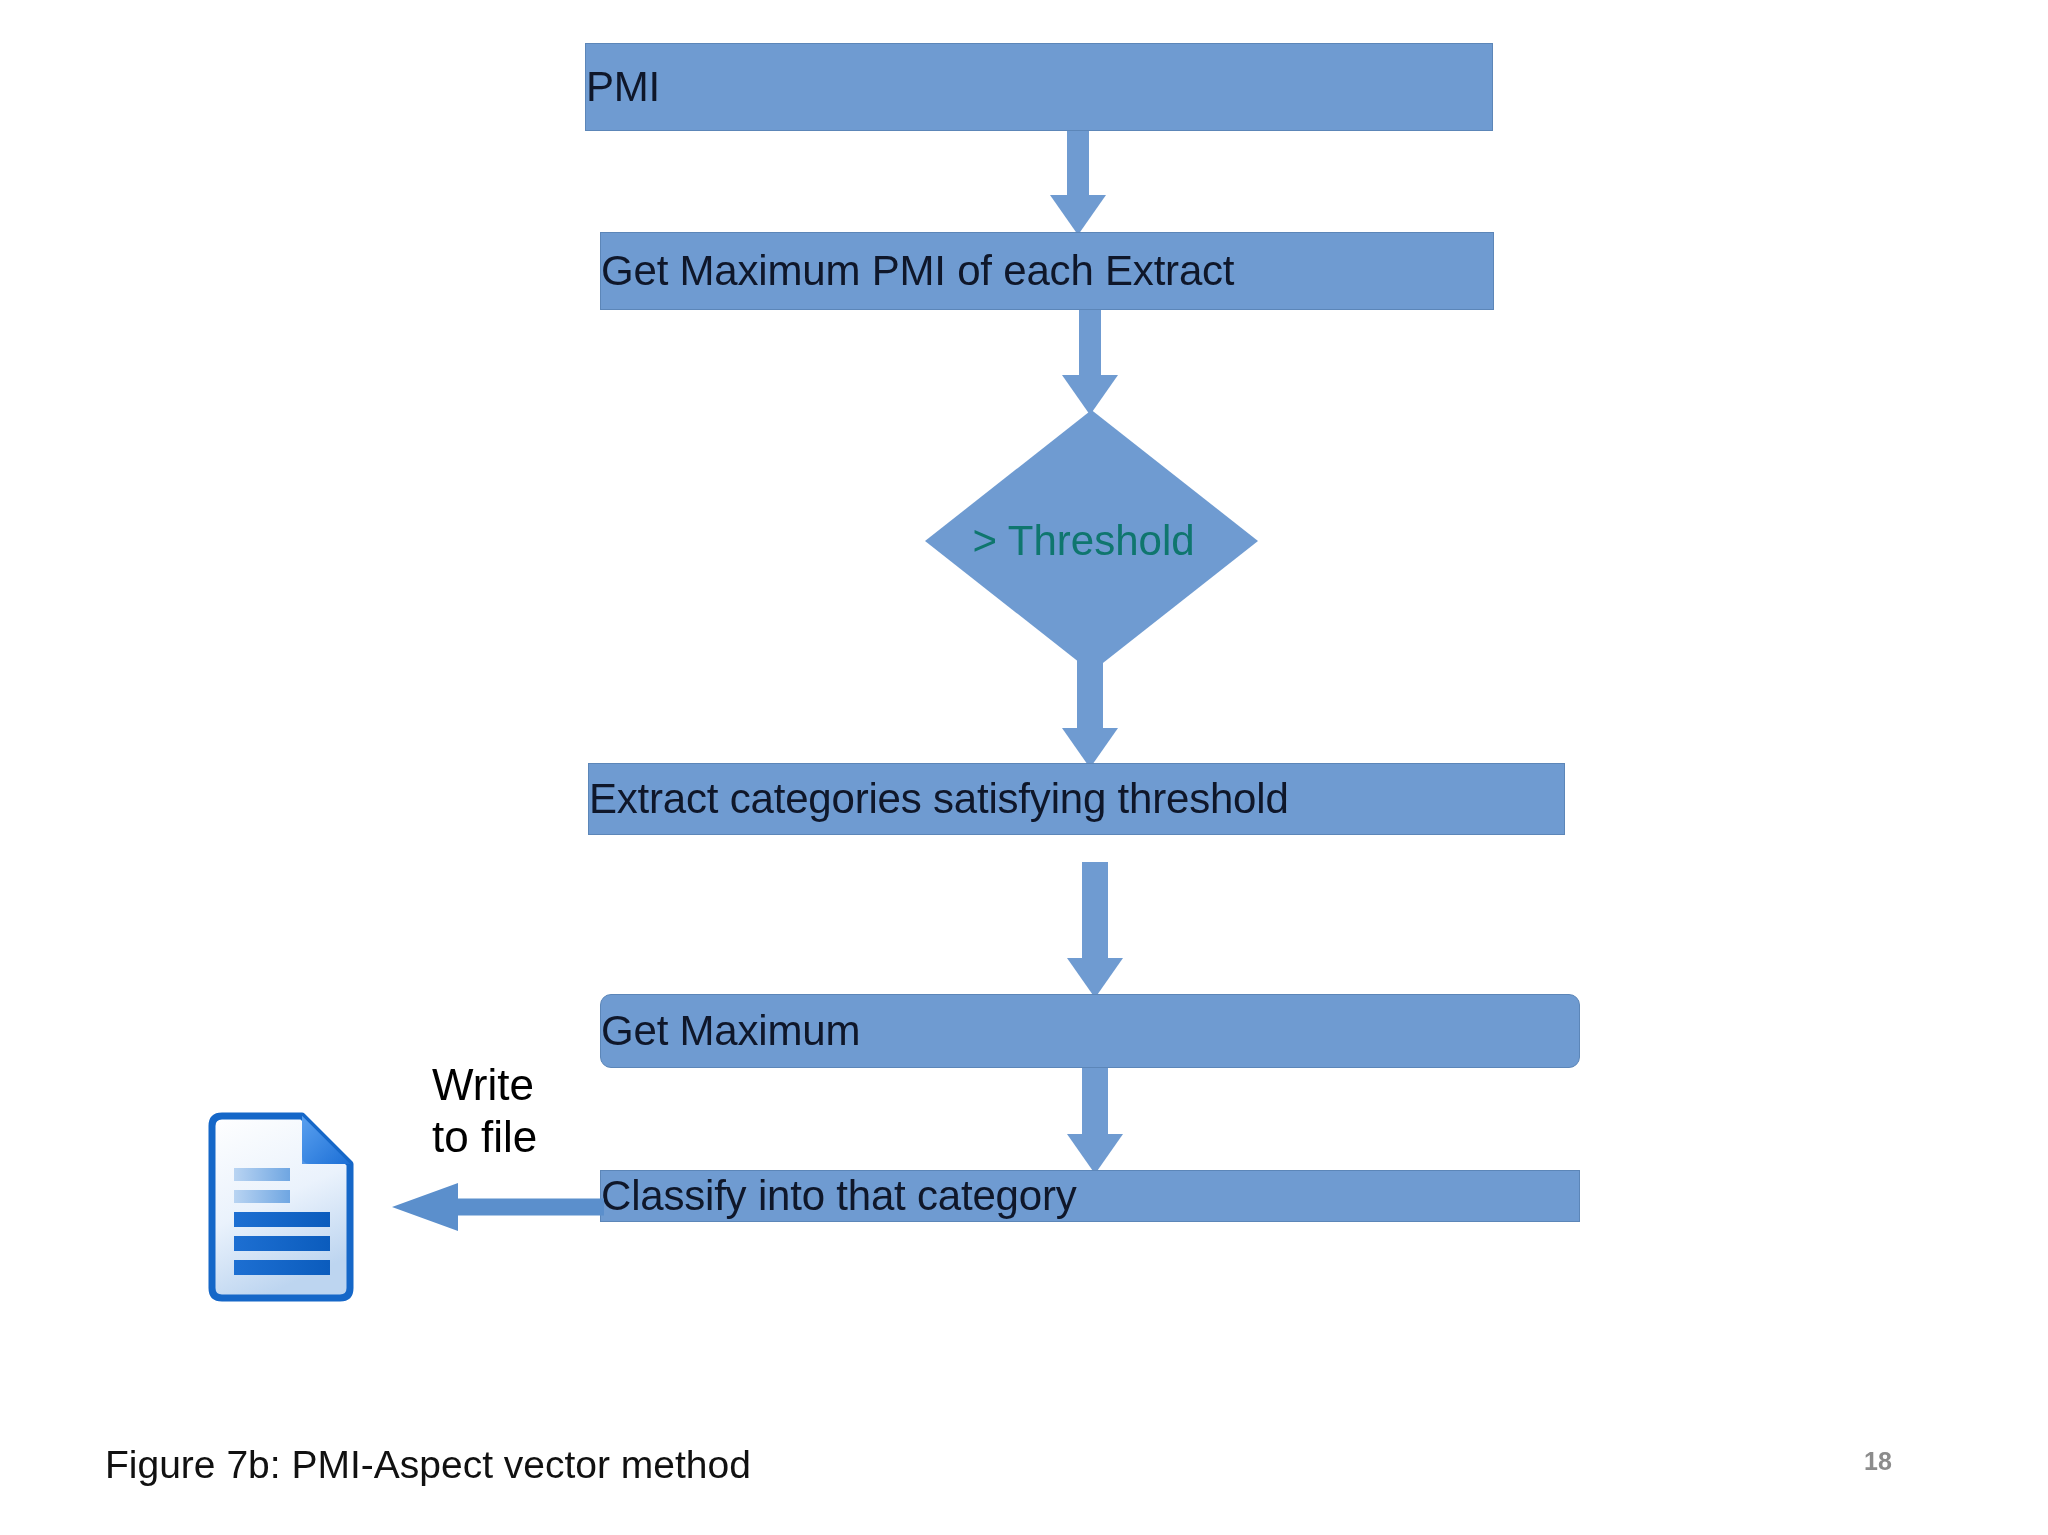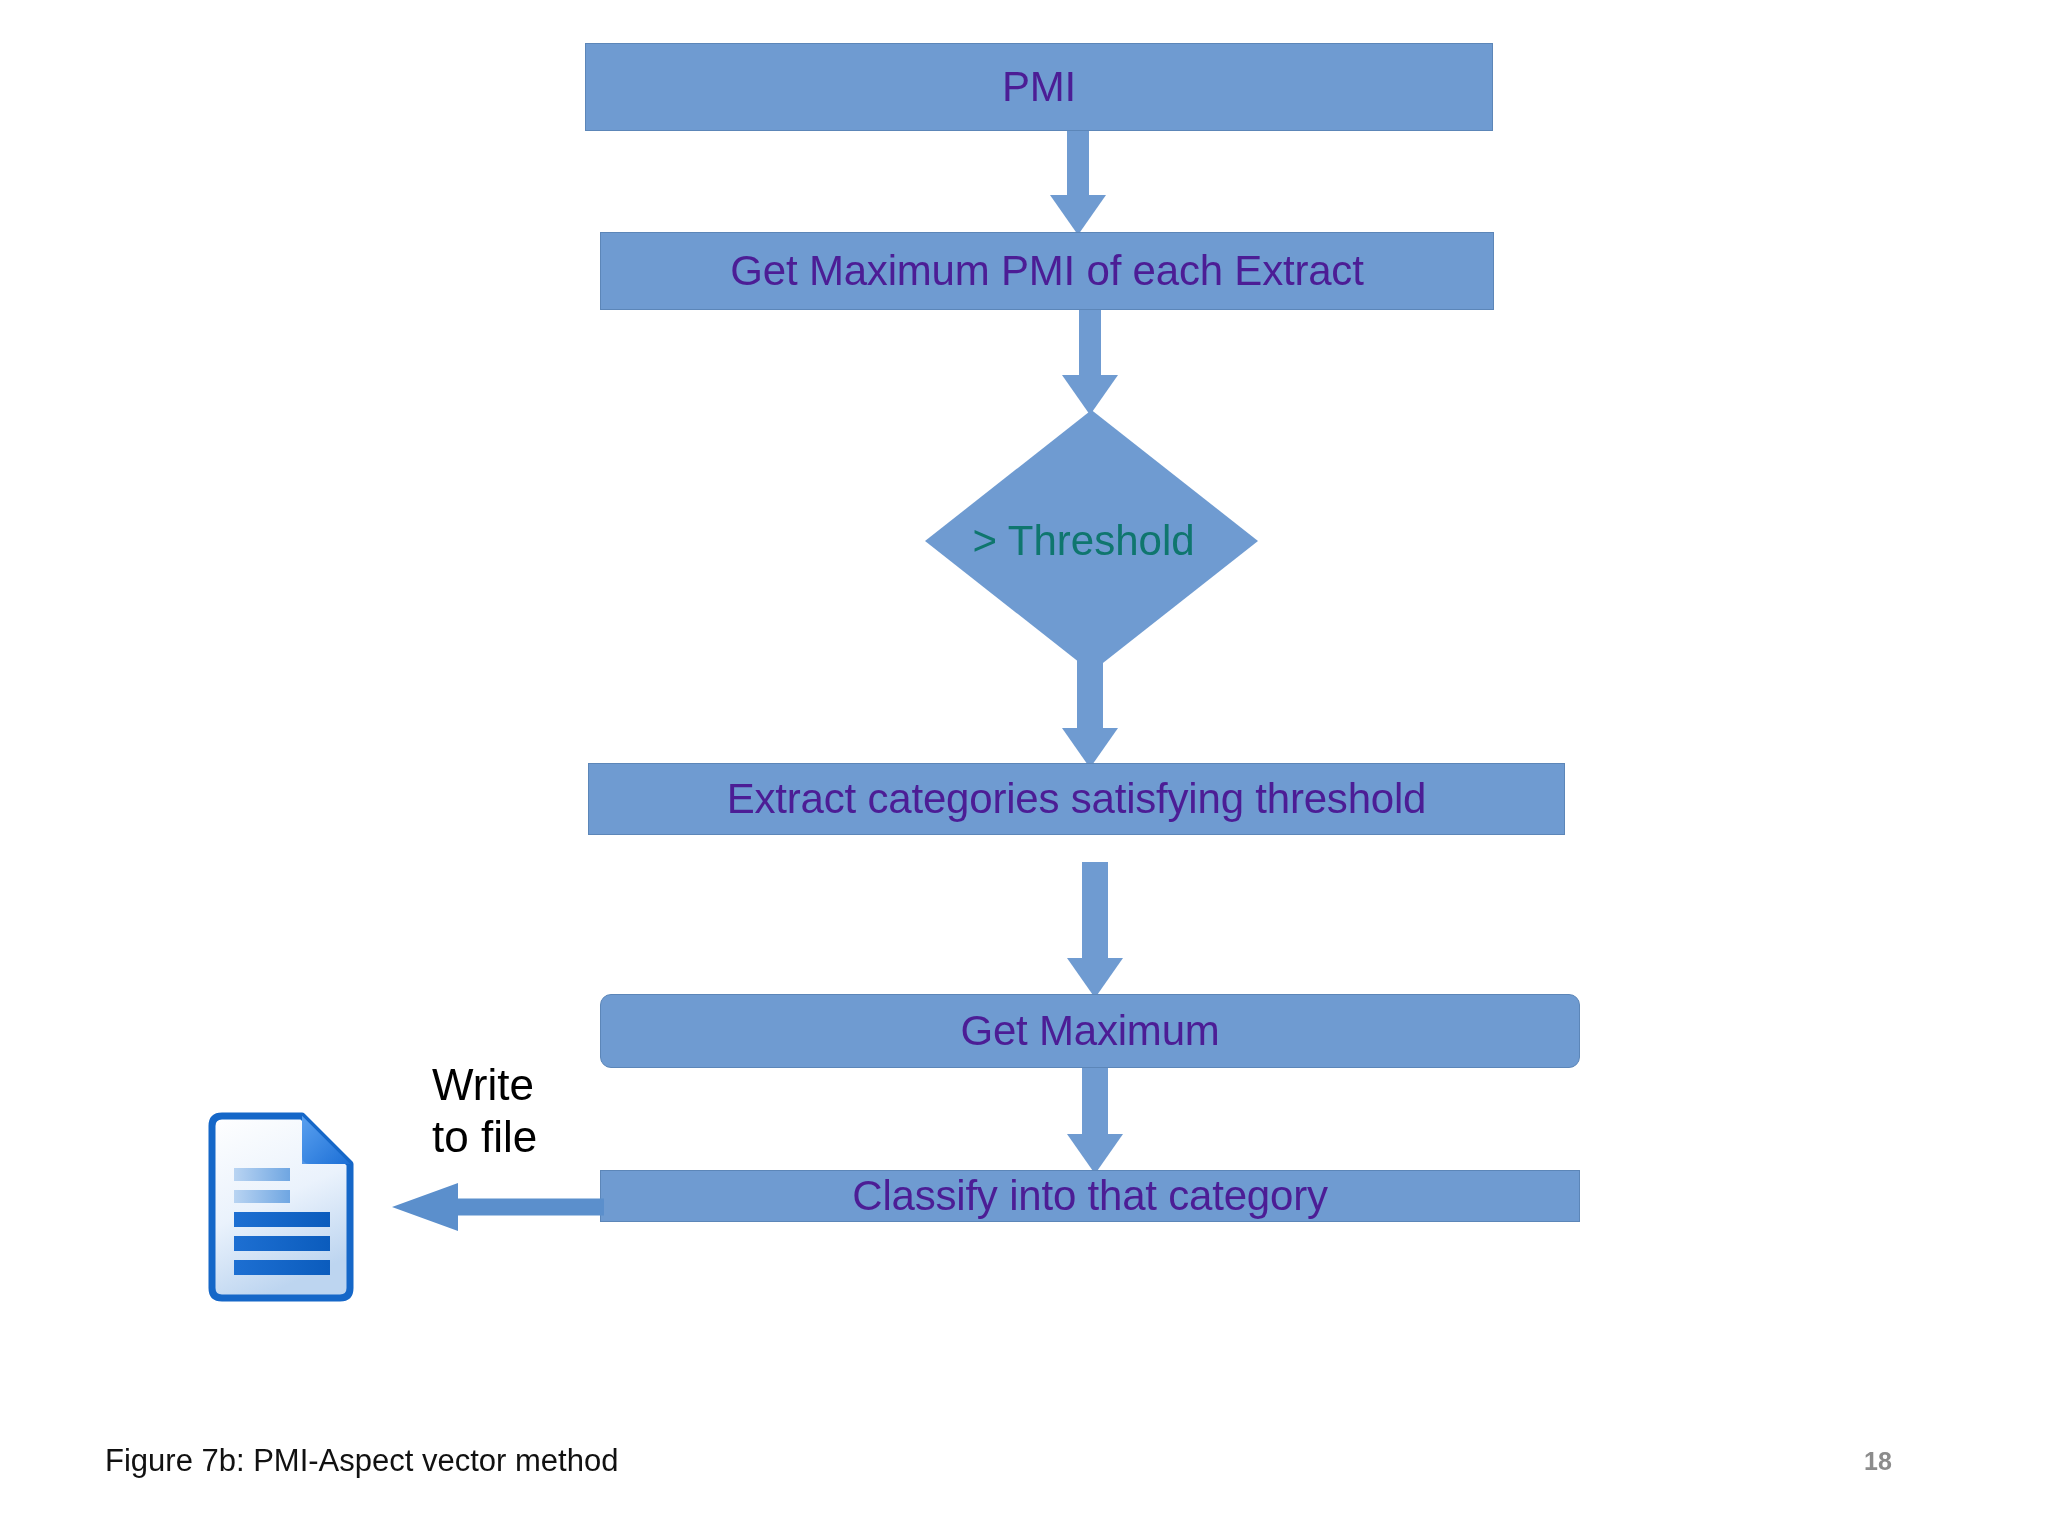--- a/index.html
+++ b/index.html
@@ -21,22 +21,22 @@
   }
 
   
   .proc-box {
     position: absolute;
     background: #6f9bd1;
     border: 1px solid #5c86b8;
     box-sizing: border-box;
     display: flex;
     align-items: center;
-    justify-content: center;
-    color: #4c1d95;
+    justify-content: flex-start;
+    color: #0f172a;
     font-size: 42px;
     line-height: 1.1;
     white-space: nowrap;
     letter-spacing: -0.2px;
   }
   .proc-box .box-label { pointer-events: none; }
 
   #box-pmi      { left: 585px;  top: 43px;   width: 908px;  height: 88px; }
   #box-getmax-cat { left: 600px; top: 232px; width: 894px;  height: 78px; }
   #box-extract  { left: 588px;  top: 763px;  width: 977px;  height: 72px; }
@@ -158,21 +158,21 @@
     top: 1112px;
     width: 160px;
     height: 190px;
   }
 
   
   #figure-caption {
     position: absolute;
     left: 105px;
     top: 1443px;
-    font-size: 31px;
+    font-size: 39px;
     color: #111111;
     white-space: nowrap;
   }
   #page-number {
     position: absolute;
     left: 1864px;
     top: 1447px;
     font-size: 25px;
     color: #8c8c8c;
     font-weight: bold;

